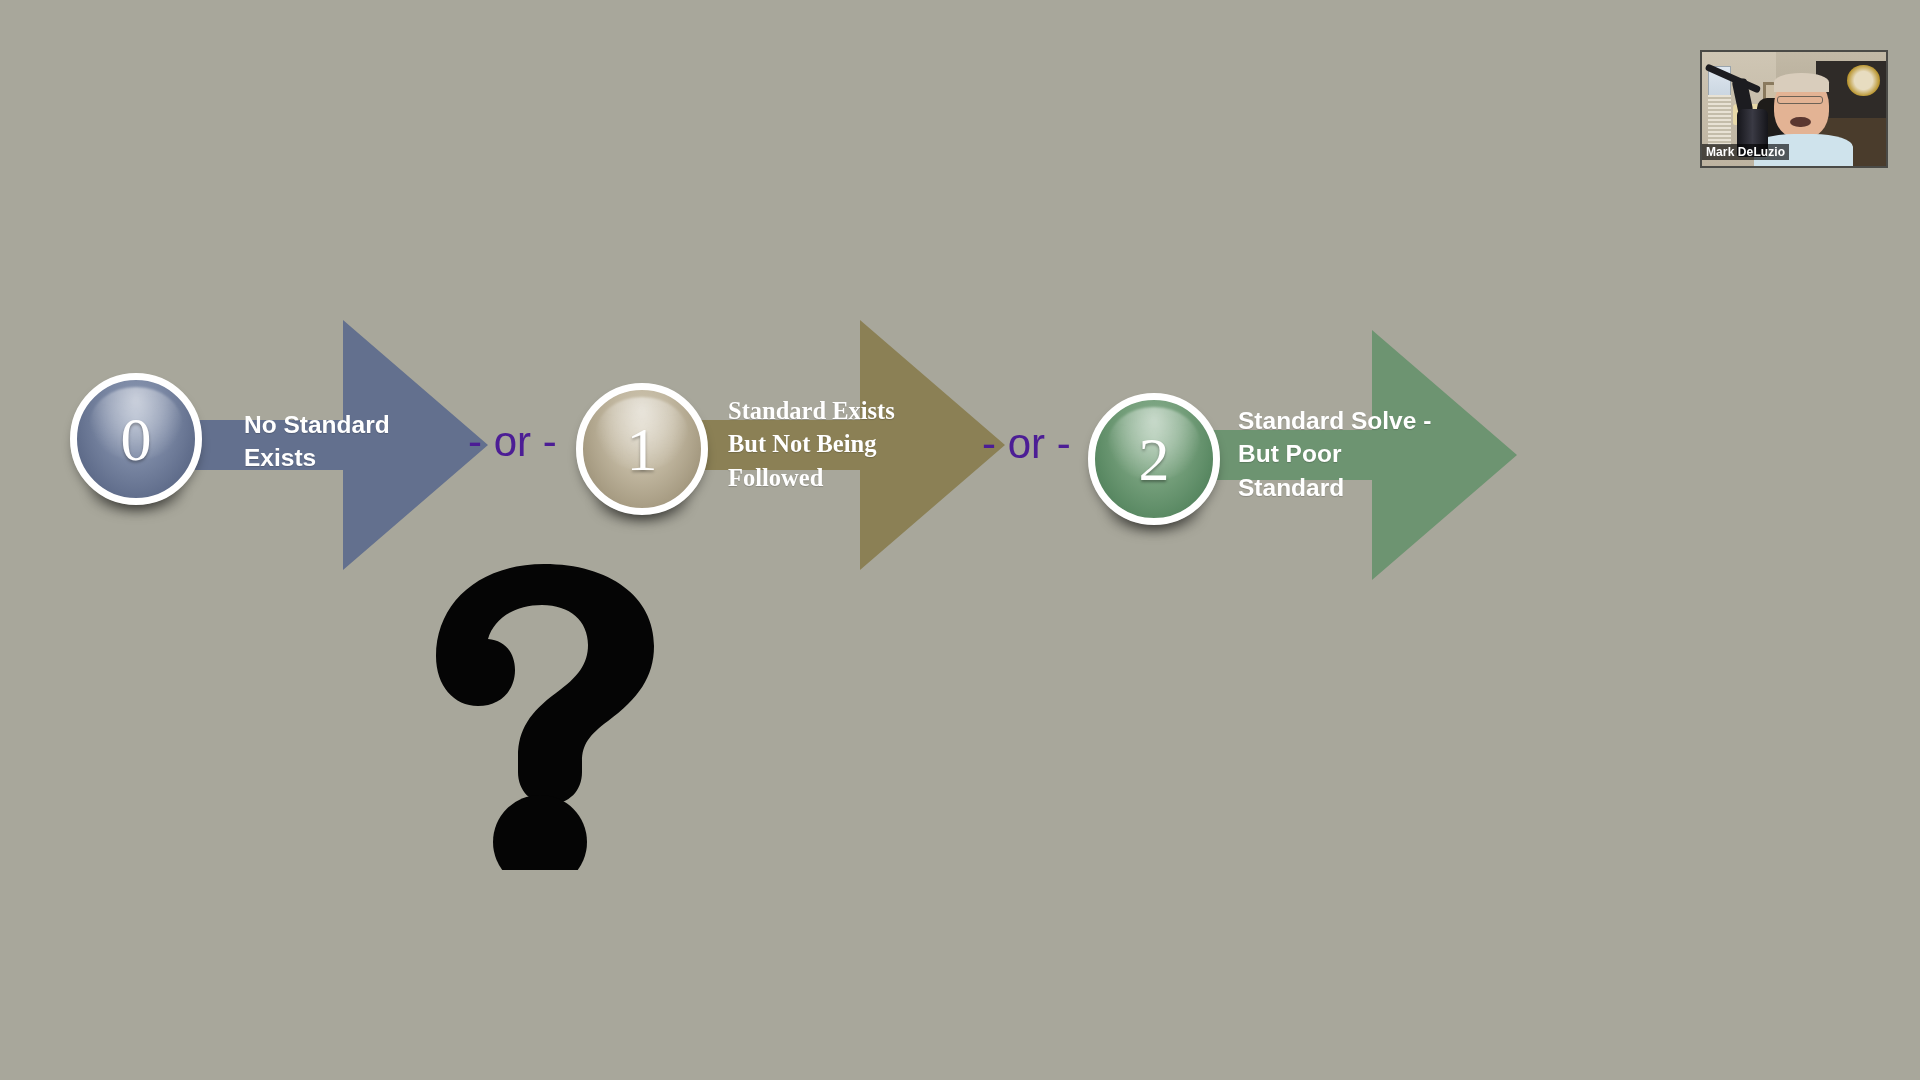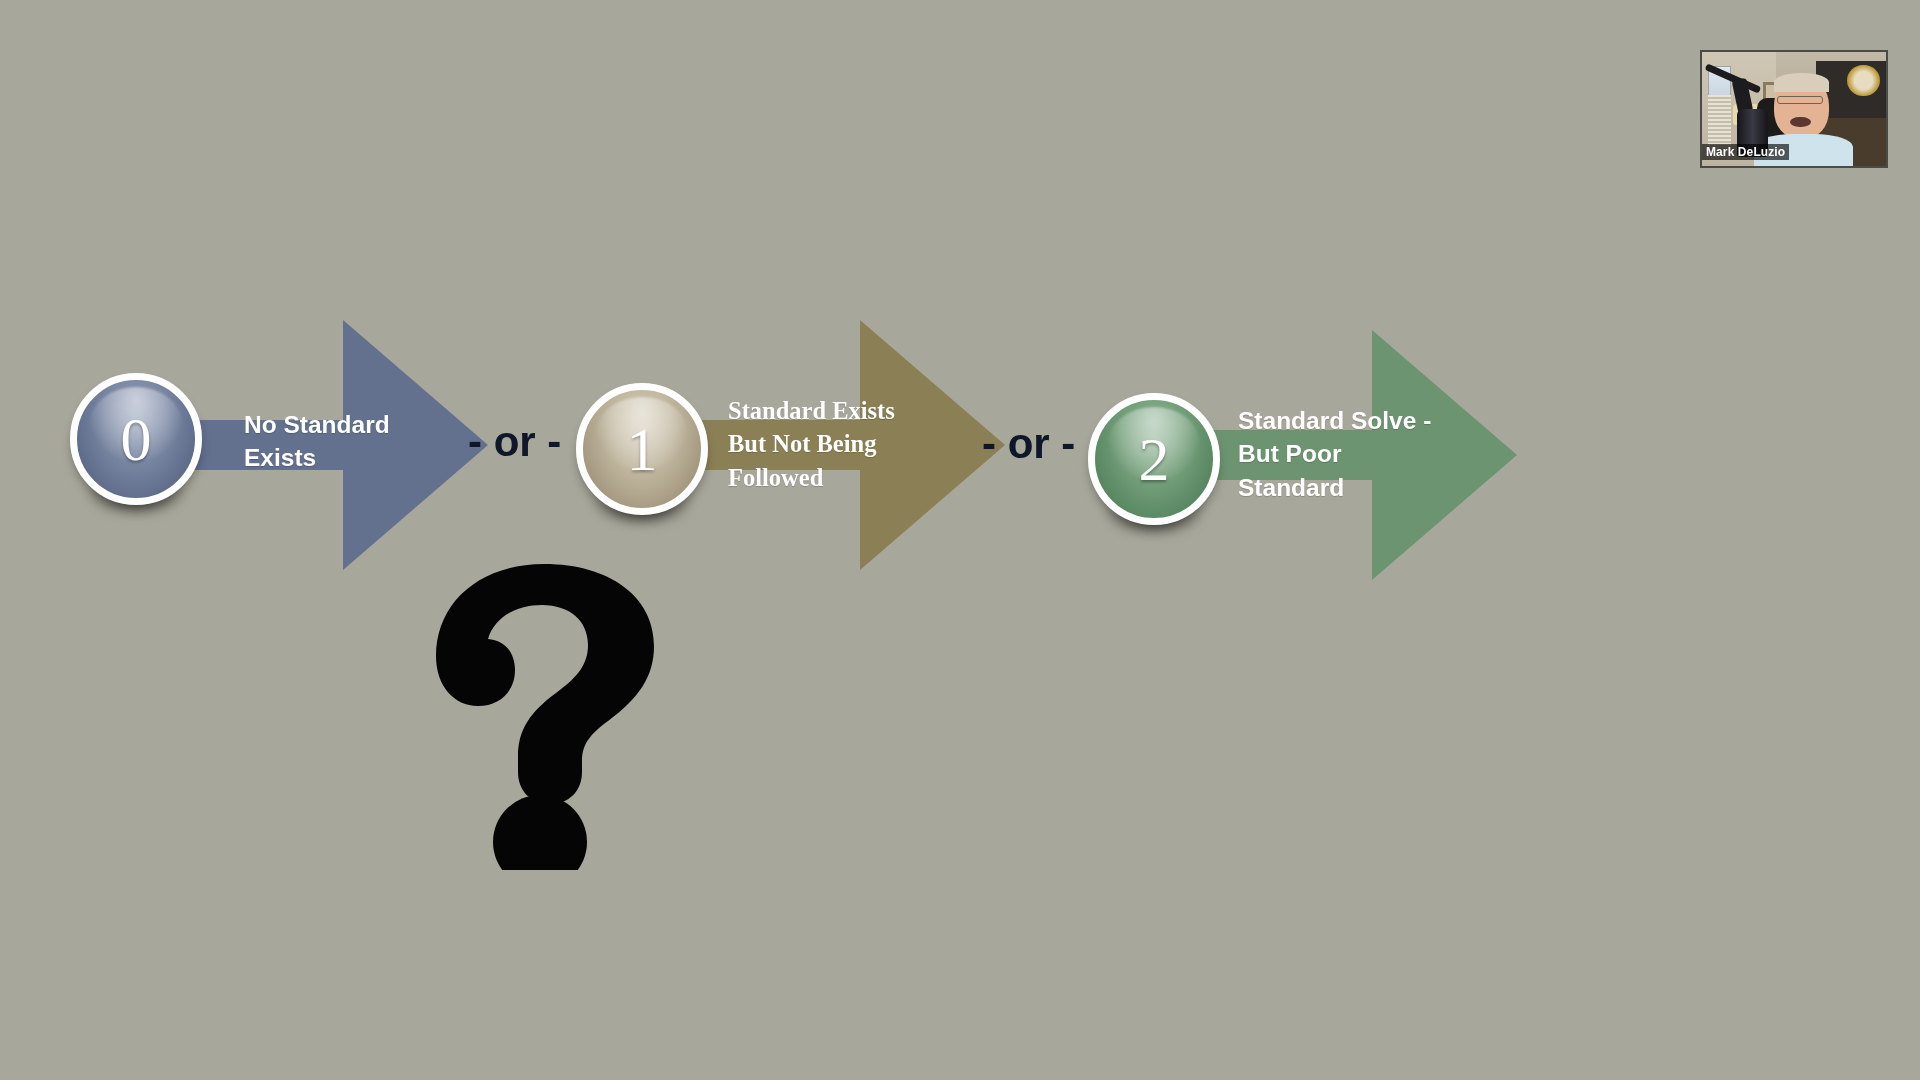--- a/index.html
+++ b/index.html
@@ -83,22 +83,22 @@
     border-radius:50%;
     background:radial-gradient(ellipse at 50% 50%, rgba(0,0,0,.62) 0%, rgba(0,0,0,0) 70%);
     filter:blur(5px);
     z-index:0;
   }
 
   
   .or-sep{
     position:absolute;
     font-size:42px;
-    font-weight:bold;
-    color:#0f172a;
+    font-weight:normal;
+    color:#4c1d95;
     white-space:nowrap;
   }
 
   
   #qmark{
     position:absolute;
     left:430px; top:560px;
     width:230px; height:310px;
   }
   #qmark svg{ display:block; }

